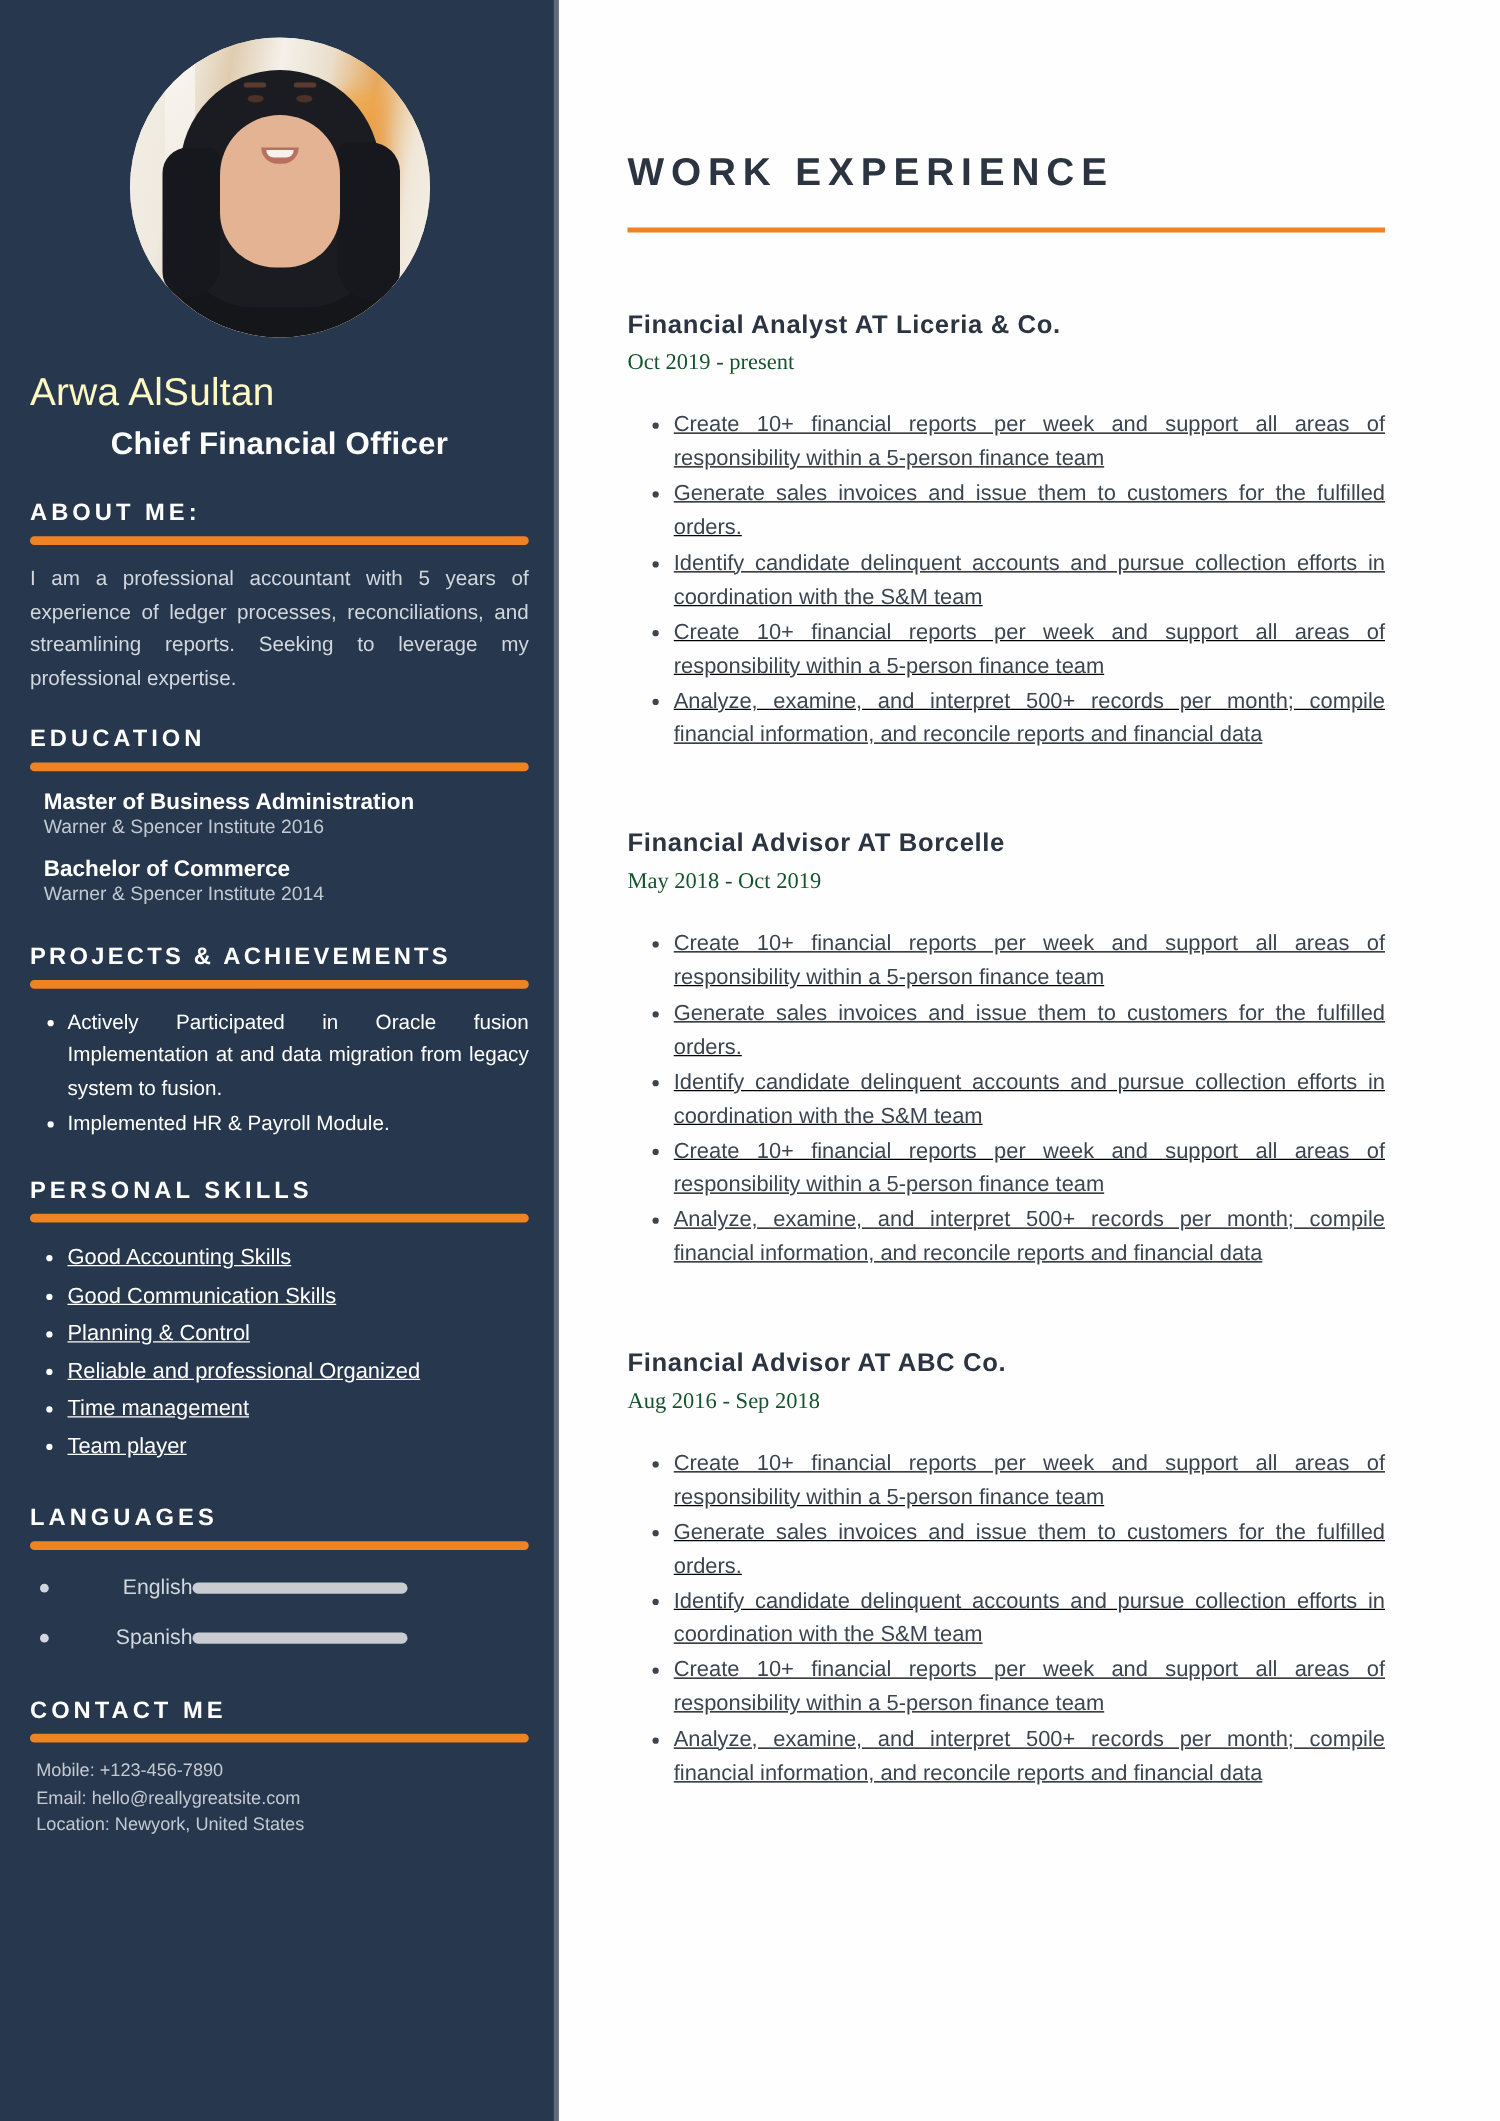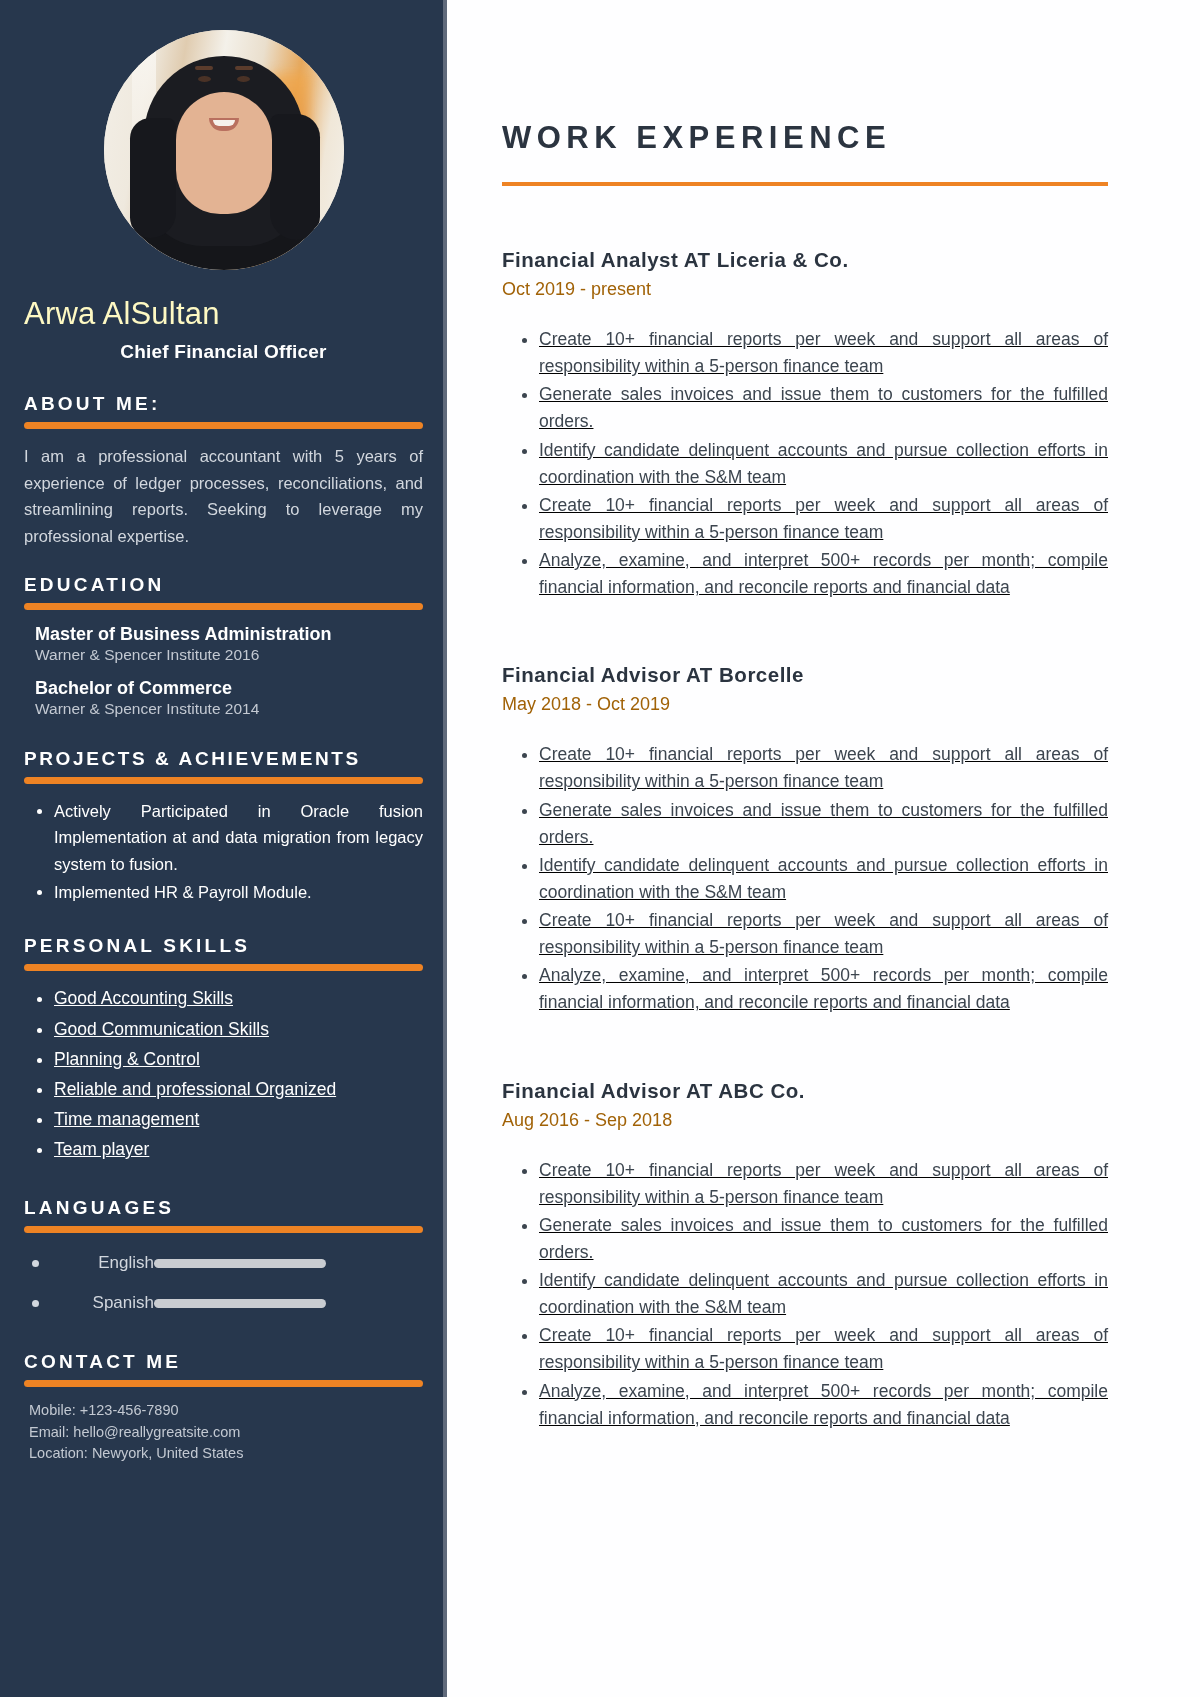--- a/index.html
+++ b/index.html
@@ -141,21 +141,21 @@
     text-align:left;
     color:#fef9c3;
     font-size:31px;
     font-weight:400;
     letter-spacing:.2px;
     margin-top:26px;
   }
   .role {
     text-align:center;
     color:#ffffff;
-    font-size:19px;
+    font-size:25px;
     font-weight:bold;
     margin-top:9px;
     letter-spacing:.2px;
   }
 
   .sec-head {
     color:#ffffff;
     font-size:19px;
     font-weight:bold;
     letter-spacing:3.2px;
@@ -273,23 +273,24 @@
 
   .job { margin-top:62px; }
   .job:first-of-type { margin-top:62px; }
   .job-title {
     color:#2b3440;
     font-size:20.5px;
     font-weight:bold;
     letter-spacing:.5px;
   }
   .job-date {
-    color:#a16207;
+    color:#14532d;
     font-size:18px;
     margin-top:7px;
+    font-family:Liberation Serif, serif;
   }
   ul.job-bullets {
     margin-top:26px;
     padding-left:37px;
     text-decoration:underline;
   }
   ul.job-bullets li {
     color:#3c454f;
     font-size:17.5px;
     line-height:1.55;

